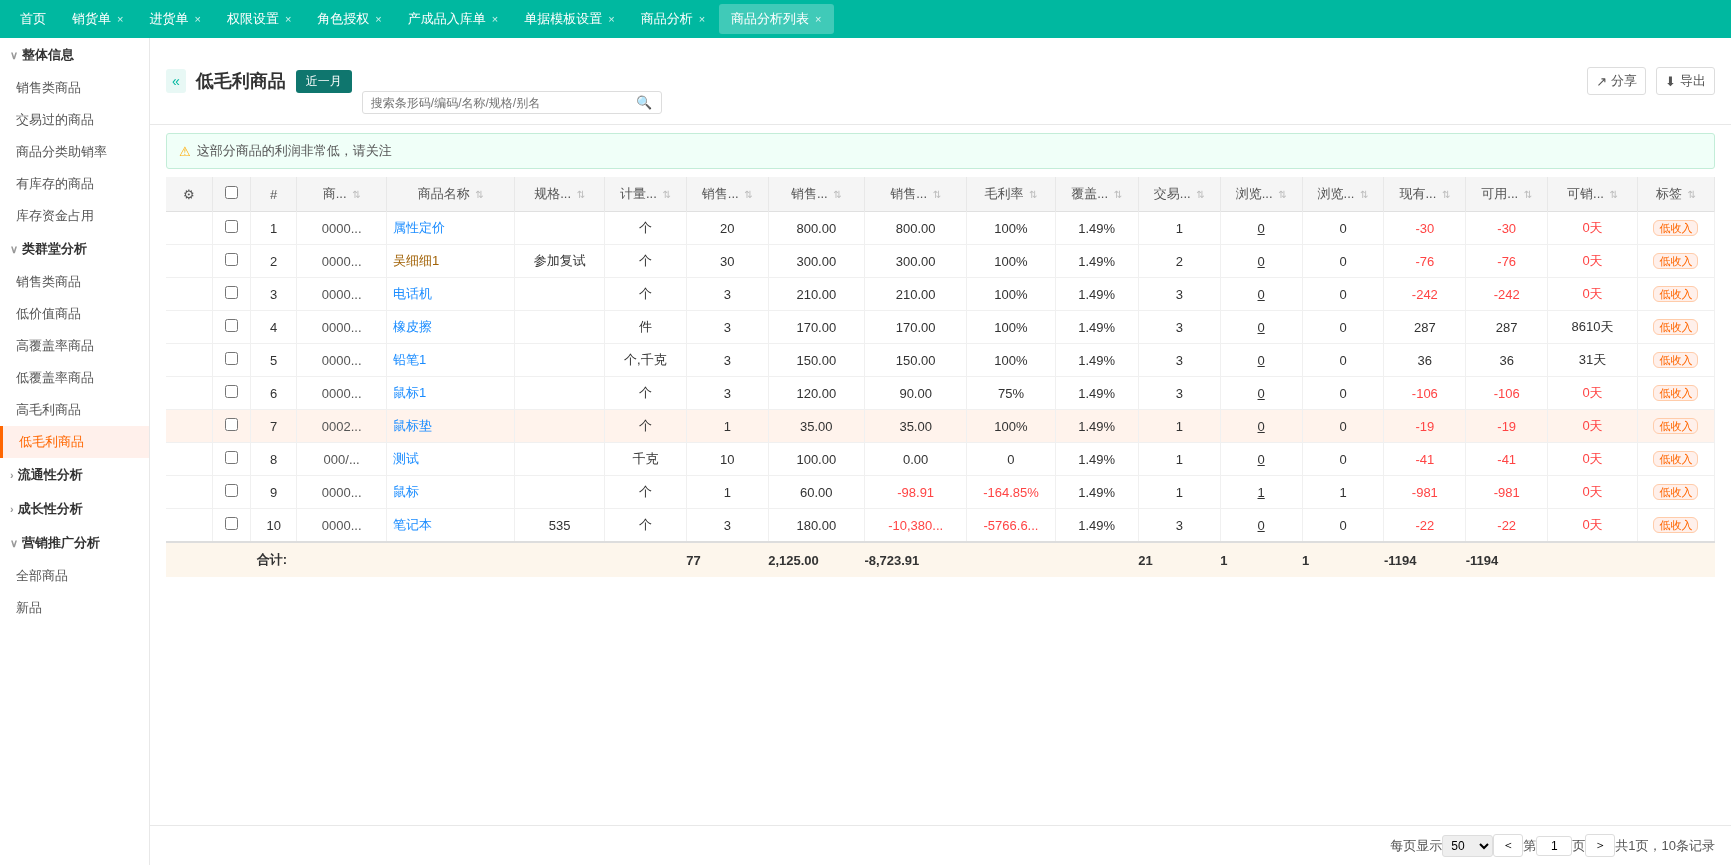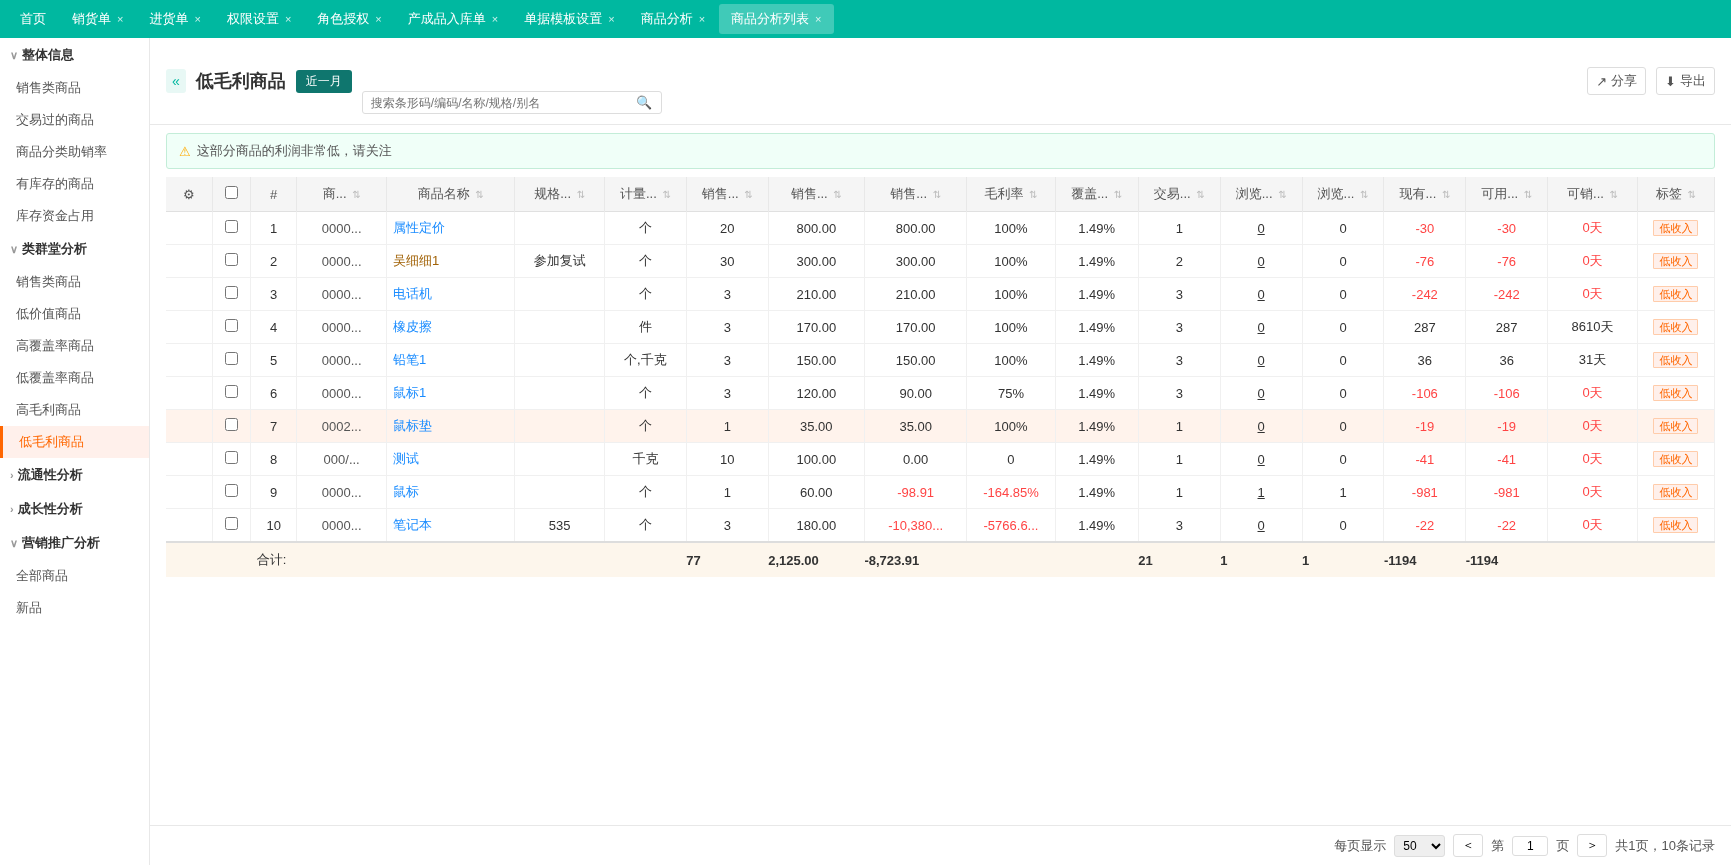--- a/index.html
+++ b/index.html
@@ -180,21 +180,21 @@
       text-align: center;
       color: #333;
       border-right: 1px solid #f0f0f0;
       white-space: nowrap;
     }
     .red-text { color: #ff4444; }
     .tag-badge {
       background: #fff0eb;
       color: #ff6600;
       border: 1px solid #ffccaa;
-      border-radius: 1px;
+      border-radius: 6px;
       padding: 1px 5px;
       font-size: 11px;
     }
     .col-settings { width: 36px; }
     .col-checkbox { width: 30px; }
     .col-num { width: 36px; }
     .col-code { width: 70px; }
     .col-name { width: 100px; }
     .col-spec { width: 70px; }
     .col-unit { width: 60px; }
@@ -211,21 +211,20 @@
     .col-sellable { width: 70px; }
     .col-tag { width: 60px; }
 
     
     .table-footer {
       display: flex;
       align-items: center;
       justify-content: flex-end;
       padding: 8px 16px;
       border-top: 1px solid #e8e8e8;
-      gap: 8px;
       background: #fff;
       color: #555;
       font-size: 12px;
     }
     .page-size-select {
       border: 1px solid #ddd;
       border-radius: 3px;
       padding: 2px 4px;
       font-size: 12px;
     }
@@ -617,21 +616,21 @@
       <td>0</td>
       <td class="red-text">-22</td>
       <td class="red-text">-22</td>
       <td class="red-text">0天</td>
       <td><span class="tag-badge">低收入</span></td>
     </tr>
           </tbody>
         <tfoot>
           <tr class="footer-row">
             <td colspan="2"></td>
-            <td colspan="2" style="text-align:left;font-weight:normal;padding:8px 6px;">合计:</td>
+            <td colspan="2" style="text-align:left;font-weight:bold;padding:8px 6px;">合计:</td>
             <td></td>
             <td></td>
             <td></td>
             <td>77</td>
             <td>2,125.00</td>
             <td class="red-text">-8,723.91</td>
             <td></td>
             <td></td>
             <td>21</td>
             <td>1</td>

